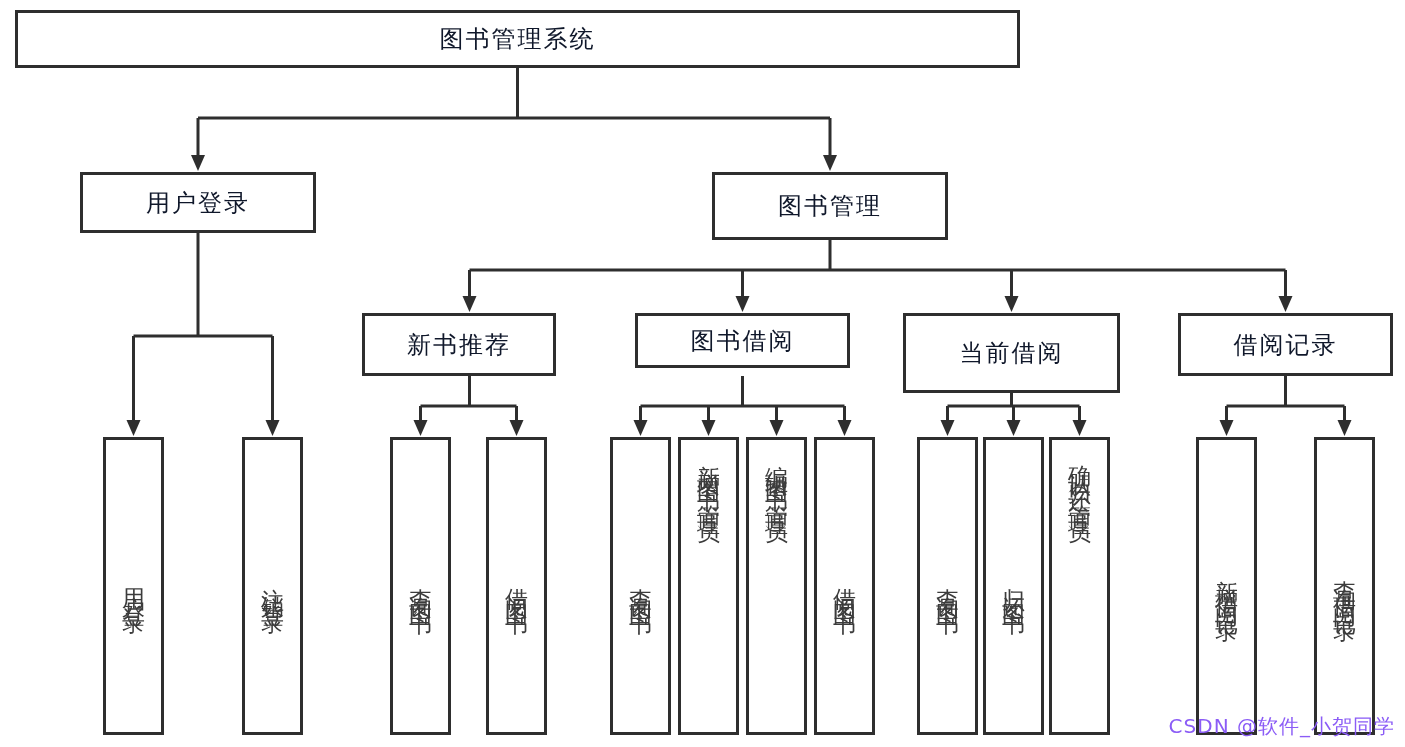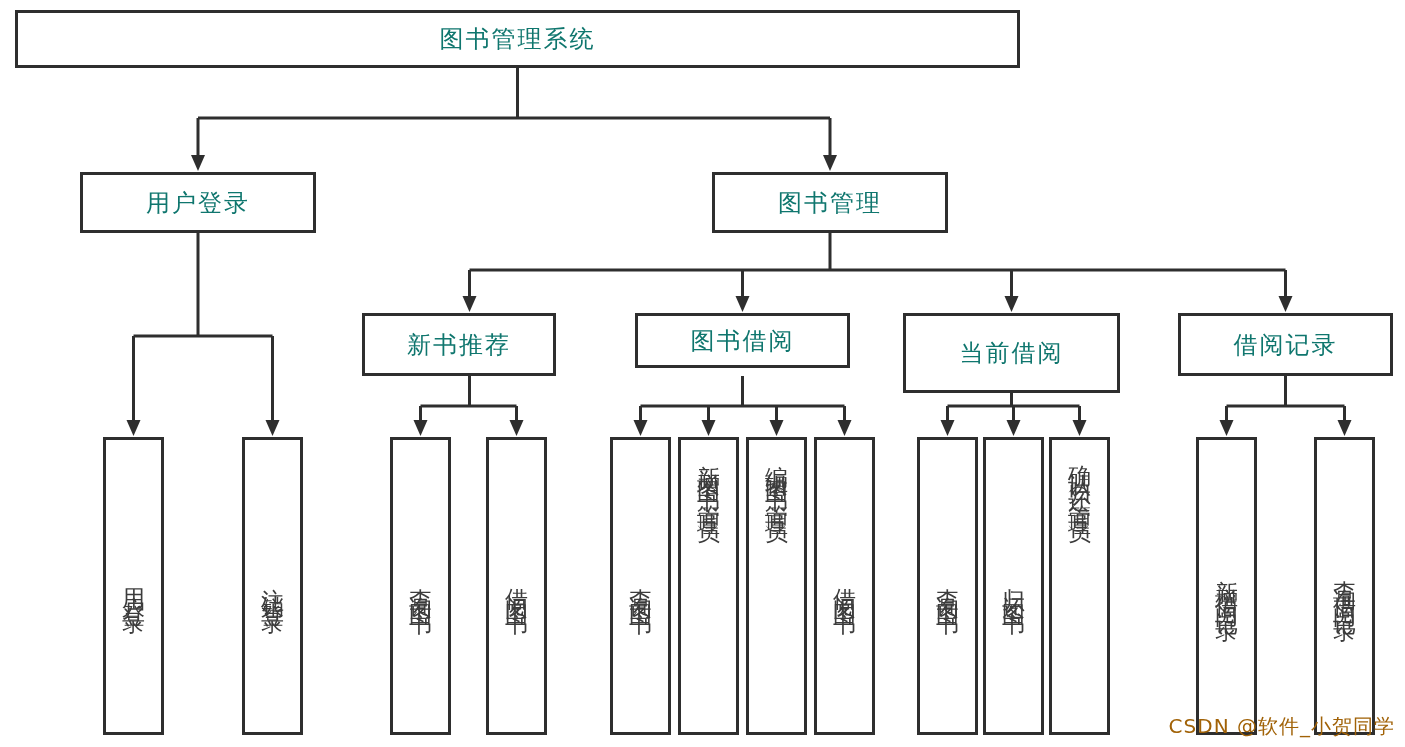--- a/index.html
+++ b/index.html
@@ -6,34 +6,34 @@
   .canvas{
     position:relative;width:1405px;height:747px;background:#ffffff;
     font-family:"DejaVu Sans","Liberation Sans",sans-serif;overflow:hidden;
   }
   .connectors{position:absolute;left:0;top:0;width:1405px;height:747px;}
   .connectors .wire{stroke:#2e2e2e;stroke-width:3;fill:none;}
   .connectors .head{fill:#2e2e2e;stroke:none;}
   .node{
     position:absolute;box-sizing:border-box;background:#ffffff;
     border:3px solid #2e2e2e;display:flex;align-items:center;justify-content:center;
-    color:#0f766e;font-size:24px;letter-spacing:2px;white-space:nowrap;
+    color:#0f172a;font-size:24px;letter-spacing:2px;white-space:nowrap;
   }
   .leaf{
     position:absolute;box-sizing:border-box;background:#ffffff;
     border:3px solid #2e2e2e;display:flex;align-items:center;justify-content:center;
     top:437px;width:61px;height:298px;
   }
   .leaf.vstart{align-items:flex-start;padding-top:7px;}
   .vtext{
     writing-mode:vertical-rl;text-orientation:mixed;line-height:1;
     font-size:23px;letter-spacing:8px;color:#3c3c3c;
   }
   .watermark{
-    position:absolute;right:10px;bottom:7px;font-size:20px;color:#a16207;
+    position:absolute;right:10px;bottom:7px;font-size:20px;color:#8b5cf6;
     letter-spacing:1px;
   }
 </style>
 </head>
 <body>
 
 <div class="canvas">
 
   <svg class="connectors" viewBox="0 0 1405 747" xmlns="http://www.w3.org/2000/svg">
 
@@ -73,21 +73,21 @@
       M1337.5 420 L1351.5 420 L1344.5 436 Z"></path>
   </svg>
 
   <div class="node" style="left:15px;top:10px;width:1005px;height:58px">
     <span>图书管理系统</span>
   </div>
 
   <div class="node" style="left:80px;top:172px;width:236px;height:61px">
     <span>用户登录</span>
   </div>
-  <div class="node" style="left:712px;top:172px;width:236px;height:61px">
+  <div class="node" style="left:712px;top:172px;width:236px;height:68px">
     <span>图书管理</span>
   </div>
 
   <div class="node" style="left:362px;top:313px;width:194px;height:63px">
     <span>新书推荐</span>
   </div>
   <div class="node" style="left:635px;top:313px;width:215px;height:55px">
     <span>图书借阅</span>
   </div>
   <div class="node" style="left:903px;top:313px;width:217px;height:80px">

